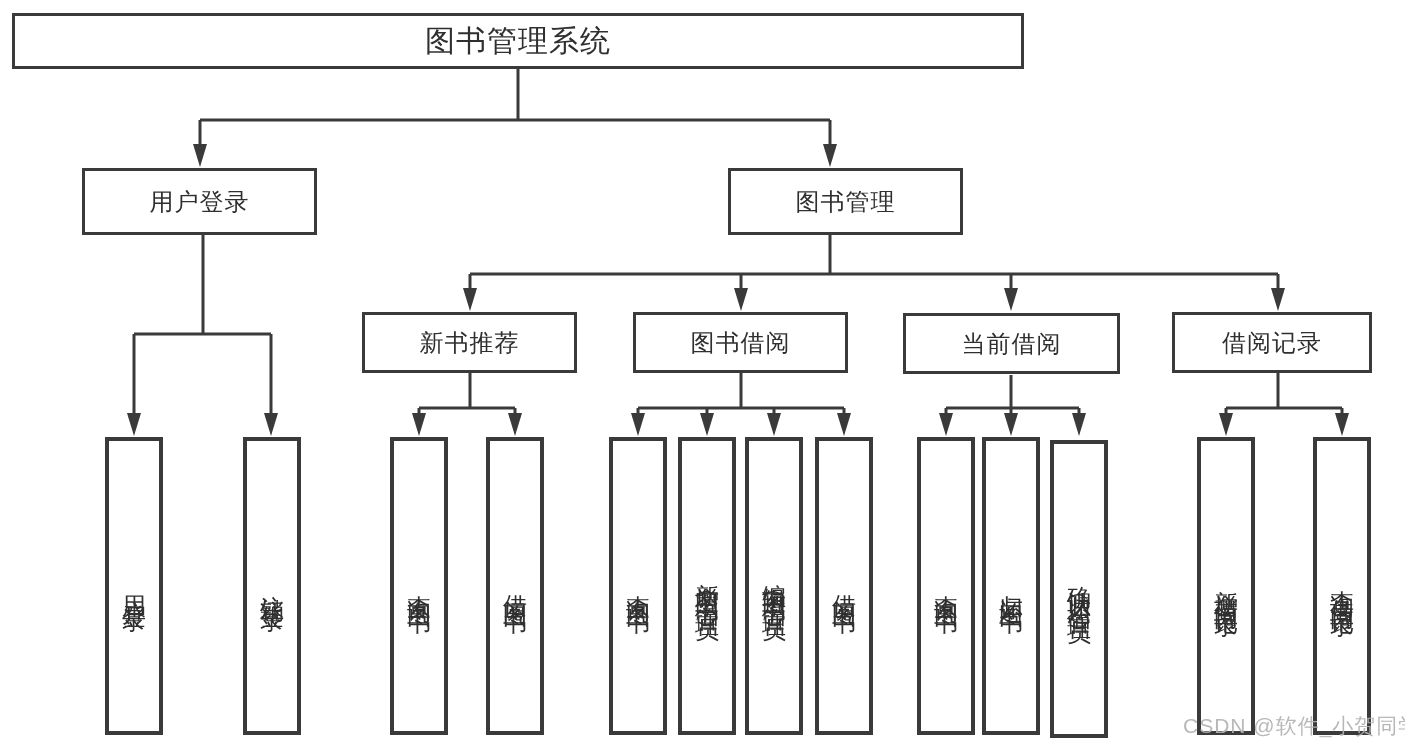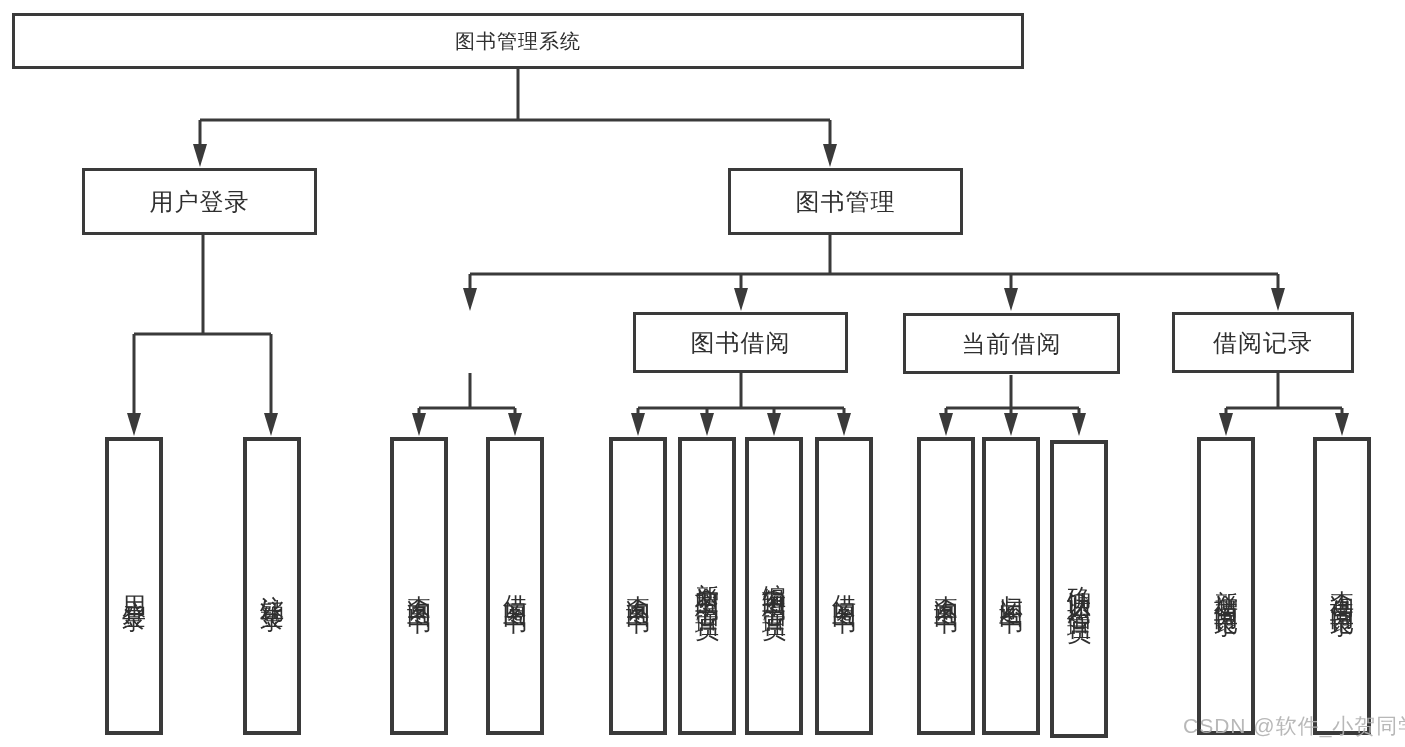--- a/index.html
+++ b/index.html
@@ -17,21 +17,21 @@
     background:#ffffff;
     border:3px solid #3a3a3a;
     display:flex;
     align-items:center;
     justify-content:center;
     color:#2f2f2f;
     font-size:24px;
     letter-spacing:1px;
     text-align:center;
   }
-  .root{font-size:20px;}
+  .root{font-size:30px;}
   .leaf{
     border-width:4px;
     writing-mode:vertical-rl;
     text-orientation:mixed;
     letter-spacing:5px;
     font-size:24px;
     width:58px;height:298px;top:437px;
     line-height:1;
   }
   .watermark{
@@ -79,23 +79,24 @@
       <polygon points="1219,413 1233,413 1226,436"></polygon>
       <polygon points="1335,413 1349,413 1342,436"></polygon>
     </g>
   </svg>
 
   <div class="node root" style="left:12px;top:13px;width:1012px;height:56px;">图书管理系统</div>
 
   <div class="node" style="left:82px;top:168px;width:235px;height:67px;">用户登录</div>
   <div class="node" style="left:712px;top:168px;width:235px;height:67px;margin-left:16px;">图书管理</div>
 
+  <div class="node" style="left:362px;top:312px;width:215px;height:61px;">新书推荐</div>
   <div class="node" style="left:903px;top:313px;width:217px;height:61px;">当前借阅</div>
   <div class="node" style="left:633px;top:312px;width:215px;height:61px;">图书借阅</div>
-  <div class="node" style="left:1172px;top:312px;width:182px;height:61px;">借阅记录</div>
+  <div class="node" style="left:1172px;top:312px;width:200px;height:61px;">借阅记录</div>
 
   <div class="node leaf" style="left:105px;">用户登录</div>
   <div class="node leaf" style="left:243px;">注销登录</div>
 
   <div class="node leaf" style="left:390px;">查询图书</div>
   <div class="node leaf" style="left:486px;">借阅图书</div>
 
   <div class="node leaf" style="left:609px;">查询图书</div>
   <div class="node leaf" style="left:678px;">新增图书（管理员）</div>
   <div class="node leaf" style="left:745px;">编辑图书（管理员）</div>

